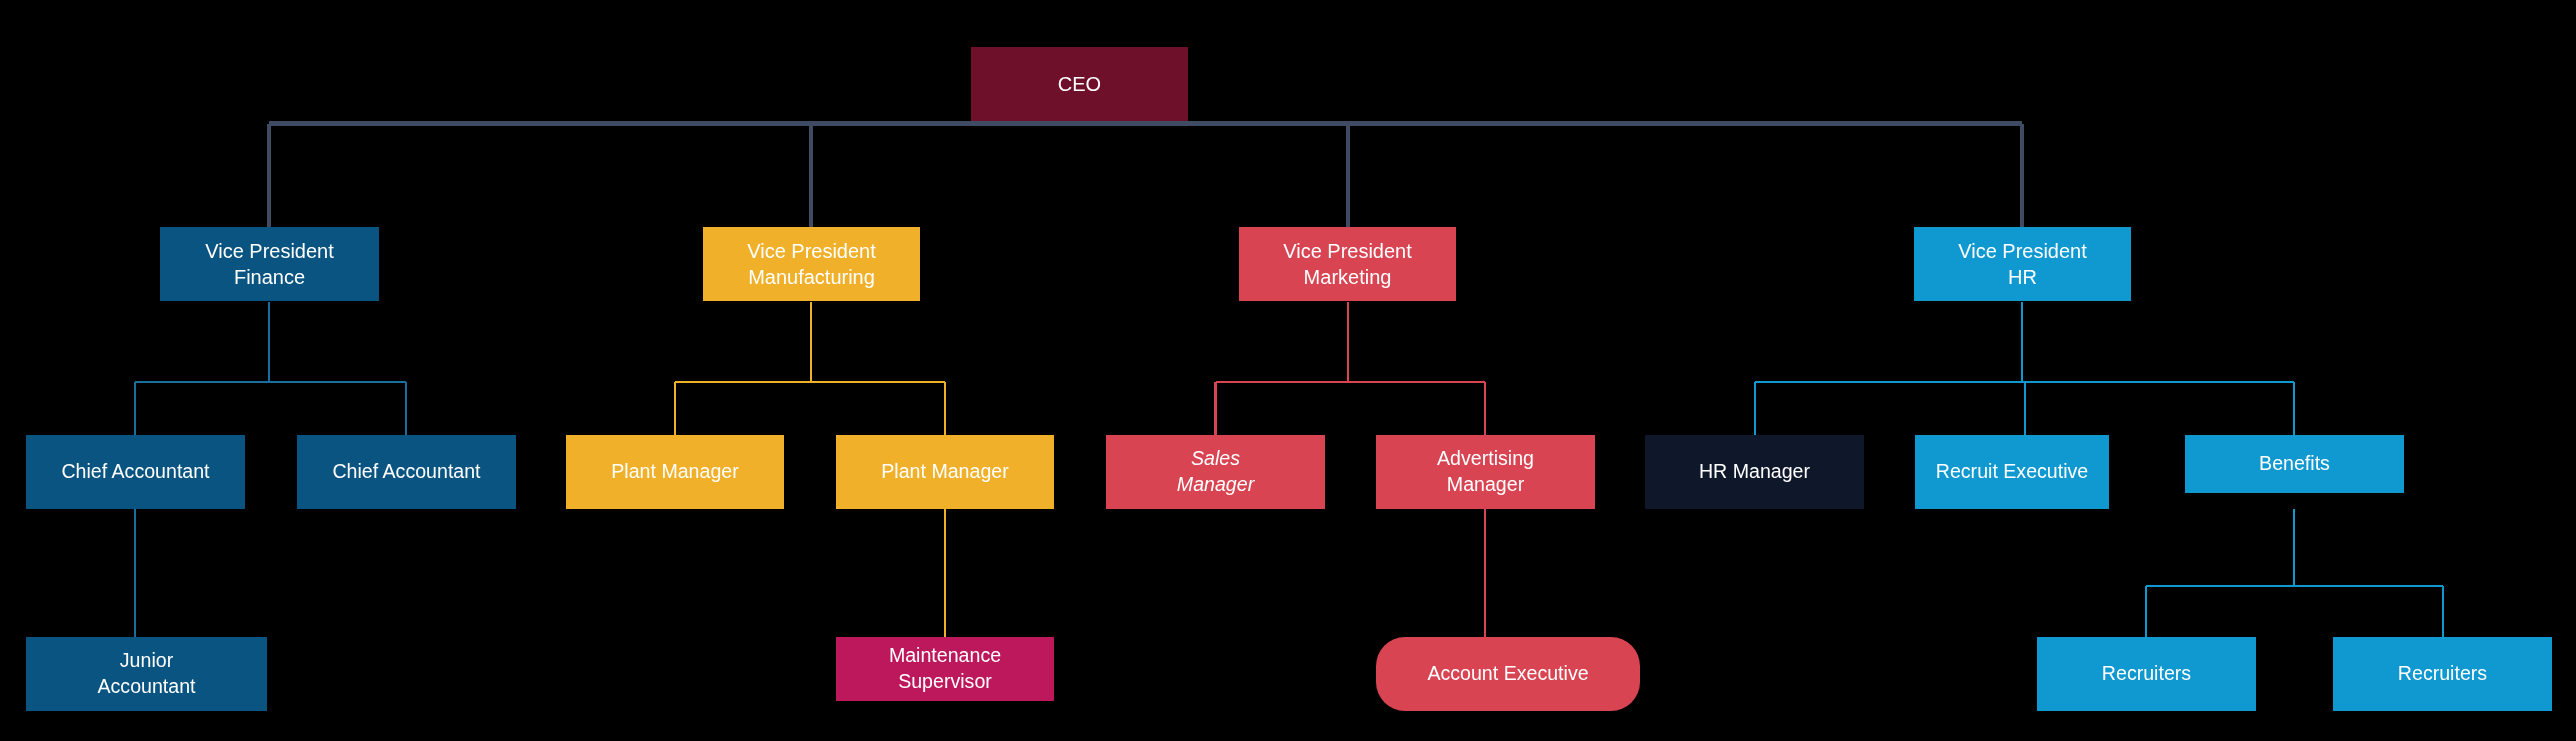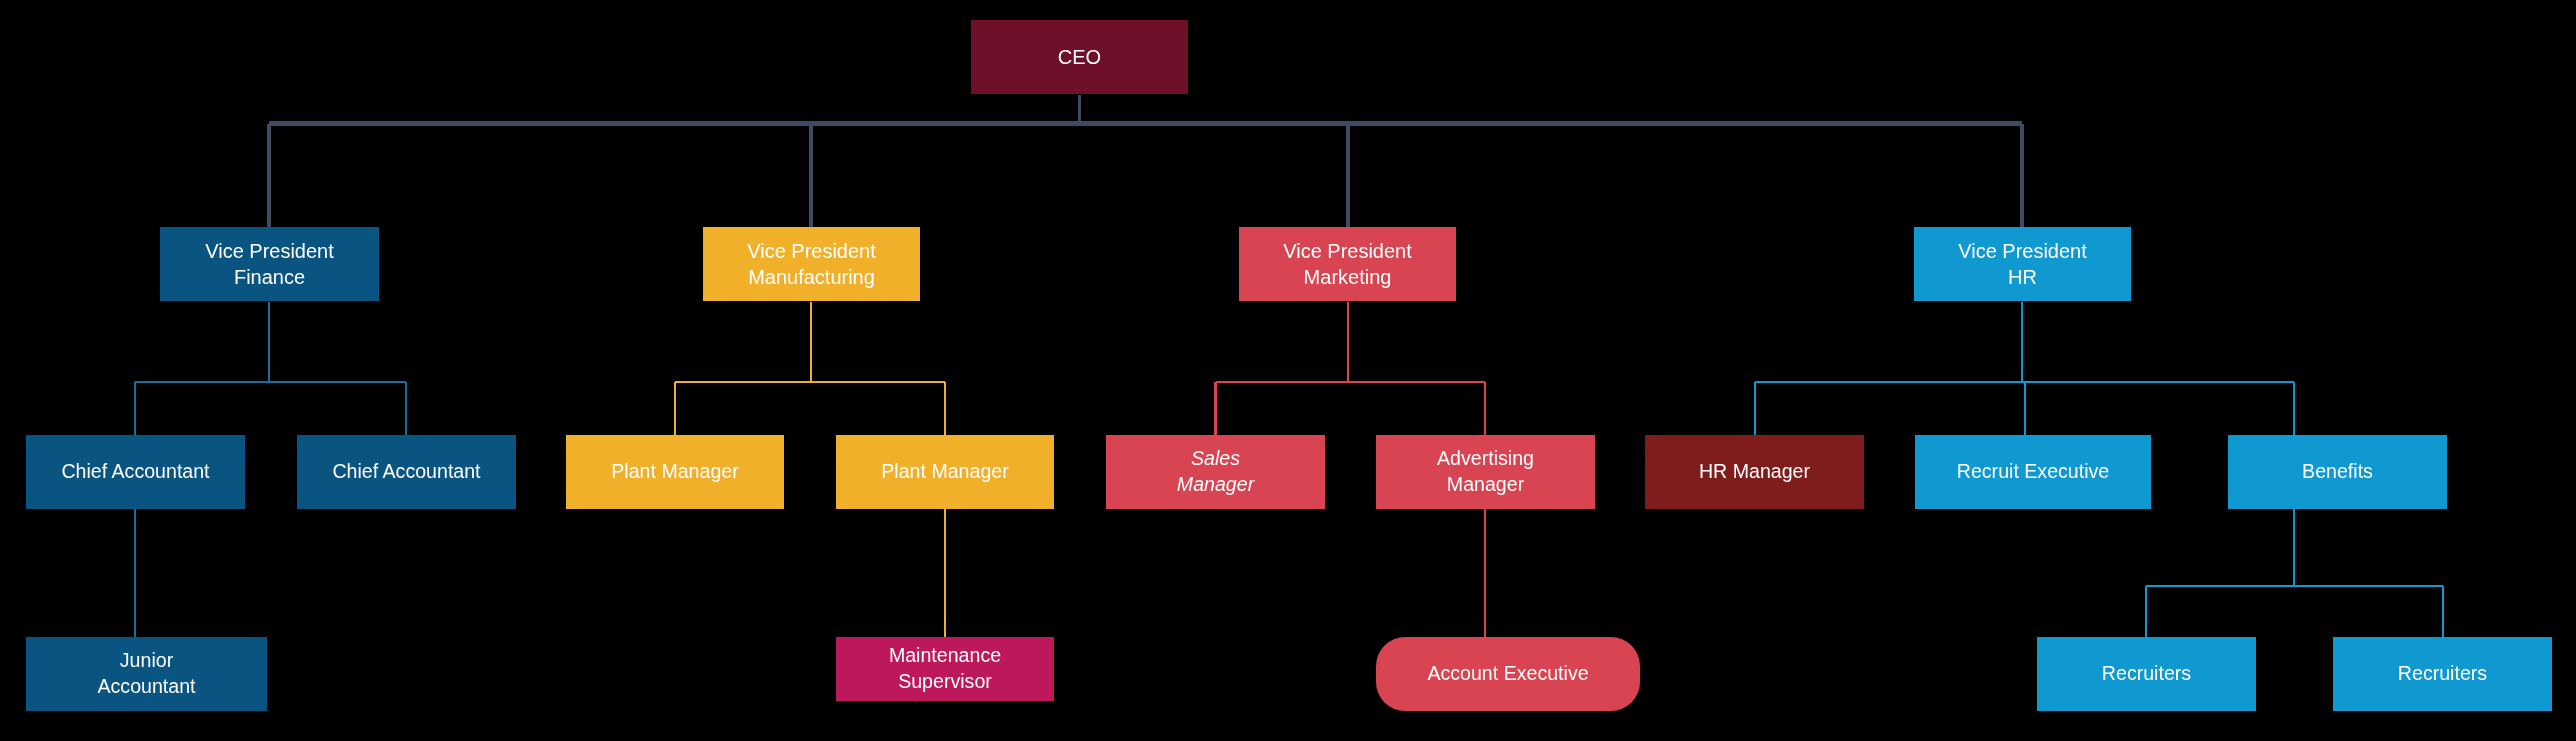--- a/index.html
+++ b/index.html
@@ -35,21 +35,21 @@
     box-sizing: border-box;
     padding: 1.3px 5.4px;
     z-index: 5;
     cursor: pointer;
   }
   .node .node-label {
     display: block;
     white-space: pre-line;
     font-weight: 400;
   }
-  .lvl-0 { font-size: 20px; }
+  .lvl-0 { font-size: 20px; margin-top: 27px; }
   .lvl-1 { font-size: 20px; }
   .lvl-2 { font-size: 19.6px; }
   .lvl-3 { font-size: 19.6px; }
 </style>
 </head>
 <body>
 
 <div id="chart-root" style="width: 2576px; height: 742px; background: rgb(0, 0, 0);">
   <svg id="connector-layer" width="2576" height="742" viewBox="0 0 3820 1100" xmlns="http://www.w3.org/2000/svg">
       <line x1="1601" y1="140" x2="1601" y2="183" stroke="#3E4B63" stroke-width="4" shape-rendering="crispEdges"></line>
@@ -116,27 +116,27 @@
         <span class="node-label">Plant Manager</span>
       </div>
       <div class="node lvl-2" style="left: 1106px; top: 435px; width: 219px; height: 74px; background: rgb(217, 68, 82); font-style: italic;">
         <span class="node-label">Sales
 Manager</span>
       </div>
       <div class="node lvl-2" style="left: 1376px; top: 435px; width: 219px; height: 74px; background: rgb(217, 68, 82); justify-content: center;">
         <span class="node-label">Advertising
 Manager</span>
       </div>
-      <div class="node lvl-2" style="left: 1645px; top: 435px; width: 219px; height: 74px; background: #7f1d1d;">
+      <div class="node lvl-2" style="left: 1645px; top: 435px; width: 219px; height: 74px; background: #0f172a;">
         <span class="node-label">HR Manager</span>
       </div>
-      <div class="node lvl-2" style="left: 1915px; top: 435px; width: 236px; height: 74px; background: rgb(16, 152, 209);">
+      <div class="node lvl-2" style="left: 1915px; top: 435px; width: 194px; height: 74px; background: rgb(16, 152, 209);">
         <span class="node-label">Recruit Executive</span>
       </div>
-      <div class="node lvl-2" style="left: 2185px; top: 435px; width: 219px; height: 74px; background: rgb(16, 152, 209); margin-left: 43px;">
+      <div class="node lvl-2" style="left: 2185px; top: 435px; width: 219px; height: 58px; background: rgb(16, 152, 209);">
         <span class="node-label">Benefits</span>
       </div>
       <div class="node lvl-3" style="left: 26px; top: 637px; width: 241px; height: 74px; background: rgb(10, 84, 129);">
         <span class="node-label">Junior
 Accountant</span>
       </div>
       <div class="node lvl-3" style="left: 836px; top: 637px; width: 218px; height: 64px; background: #be185d;">
         <span class="node-label">Maintenance
 Supervisor</span>
       </div>

